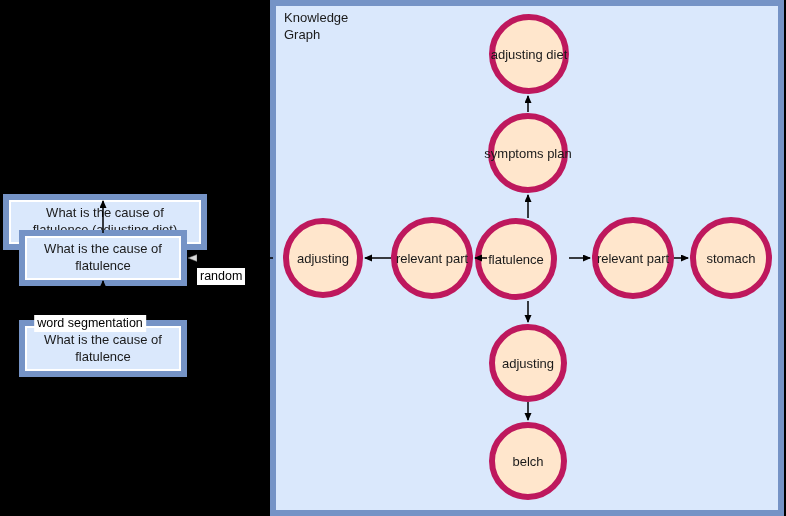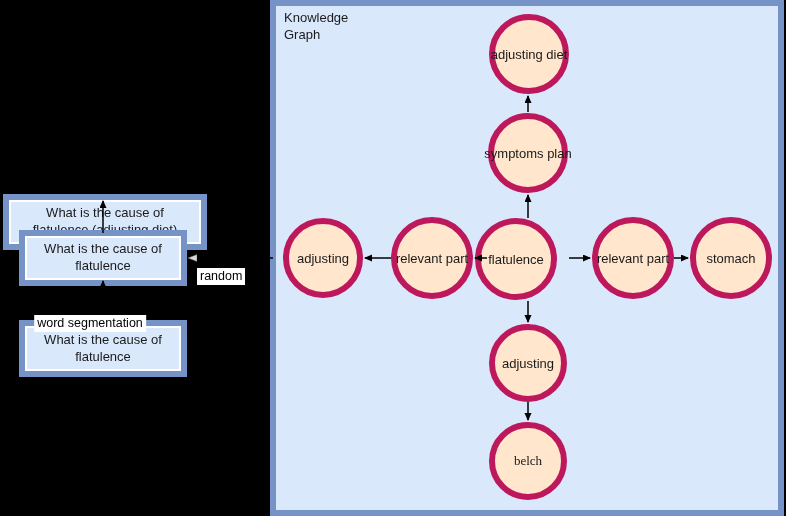--- a/index.html
+++ b/index.html
@@ -63,21 +63,21 @@
   </div>
   <div class="node" style="left:592px;top:217px;width:82px;height:82px;">
     <span>relevant part</span>
   </div>
   <div class="node" style="left:690px;top:217px;width:82px;height:82px;text-align:right;">
     <span>stomach</span>
   </div>
   <div class="node" style="left:489px;top:324px;width:78px;height:78px;">
     <span>adjusting</span>
   </div>
-  <div class="node" style="left:489px;top:422px;width:78px;height:78px;font-family:Liberation Serif, serif;">
+  <div class="node" style="left:489px;top:422px;width:78px;height:78px;">
     <span>belch</span>
   </div>
 
   <div class="qbox qbox-top">
     <span>What is the cause of flatulence (adjusting diet)</span>
   </div>
   <div class="qbox qbox-mid">
     <span>What is the cause of flatulence</span>
   </div>
   <div class="qbox qbox-bot">

